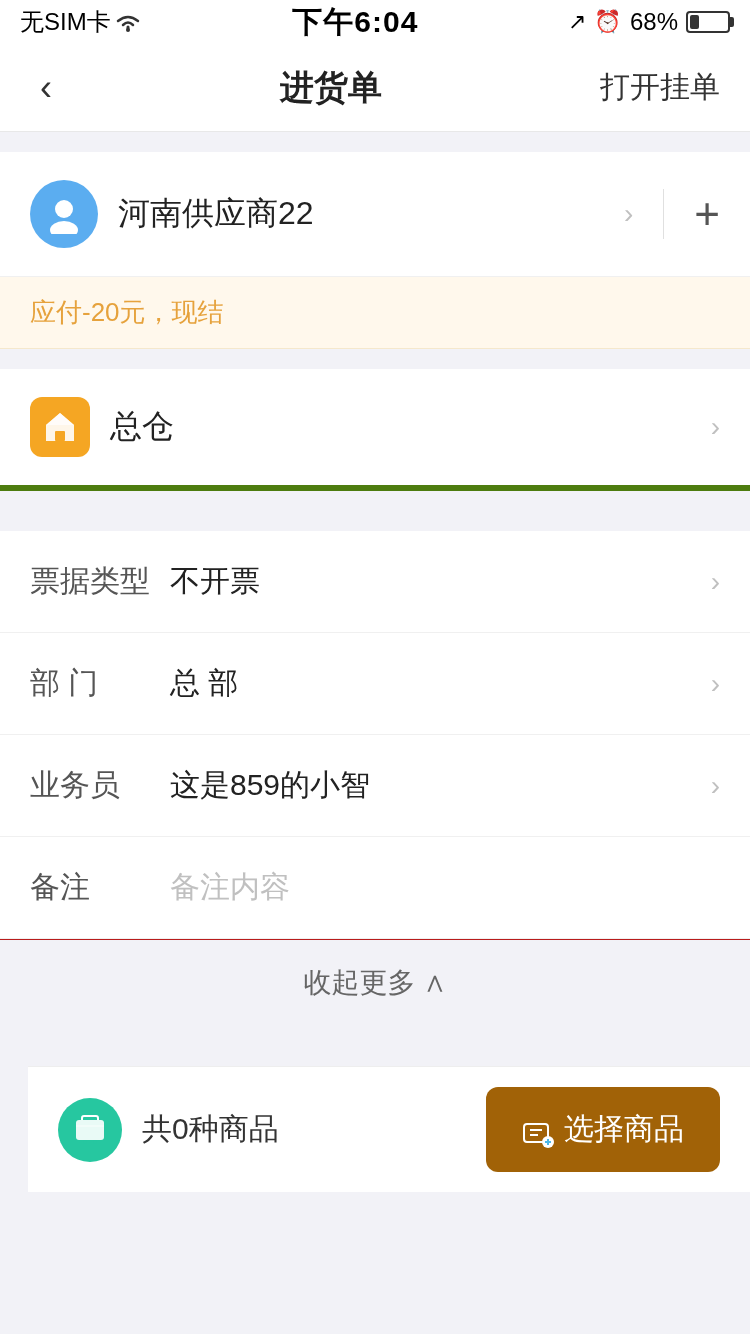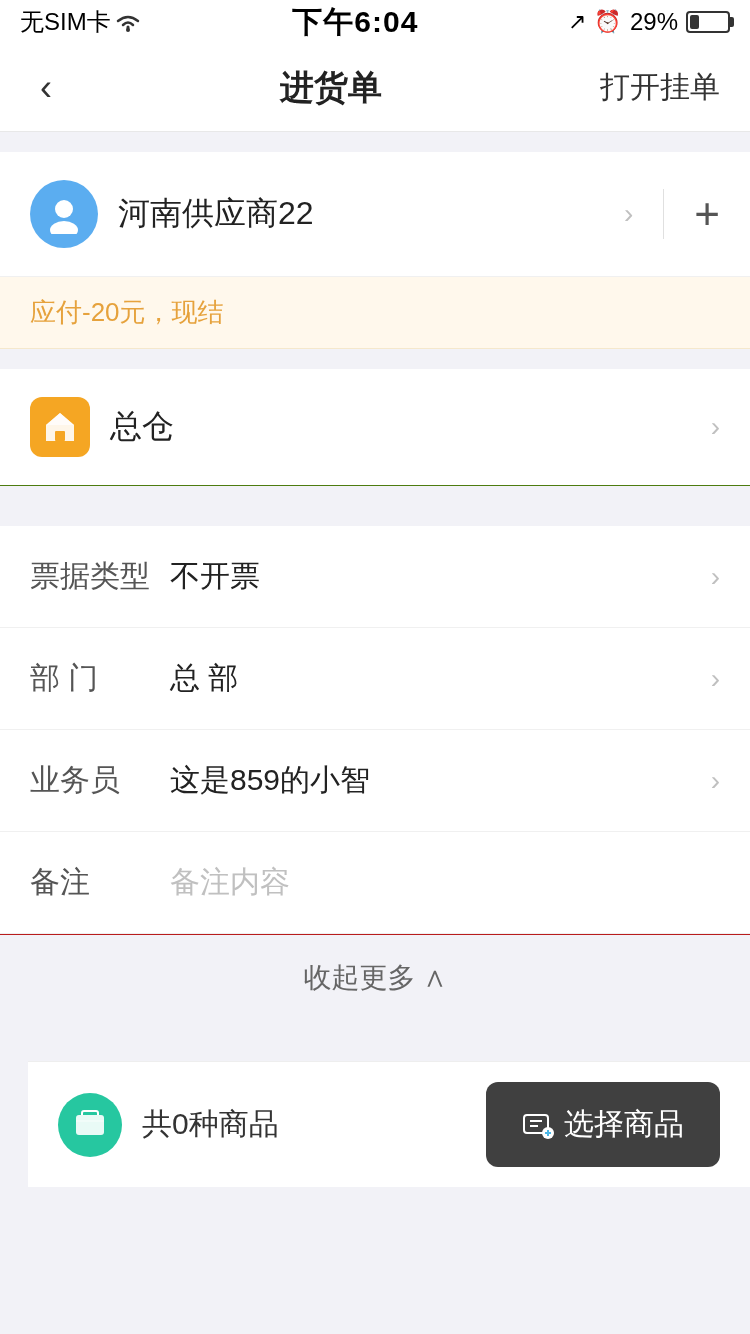--- a/index.html
+++ b/index.html
@@ -168,21 +168,21 @@
       color: #e6a23c;
       border-bottom: 1px solid #f5e8cc;
     }
 
     
     .row-item {
       display: flex;
       align-items: center;
       padding: 28px 30px;
       background: #fff;
-      border-bottom: 1px solid #4d7c0f;
+      border-bottom: 6px solid #4d7c0f;
       cursor: pointer;
     }
     .warehouse-icon {
       width: 60px;
       height: 60px;
       border-radius: 12px;
       background: #f5a623;
       display: flex;
       align-items: center;
       justify-content: center;
@@ -264,29 +264,29 @@
       width: 36px;
       height: 36px;
       fill: #fff;
     }
     .product-count {
       flex: 1;
       font-size: 30px;
       color: #333;
     }
     .select-btn {
-      background: #404040;
+      background: #a16207;
       color: #fff;
       border: none;
       border-radius: 12px;
       padding: 22px 36px;
       font-size: 30px;
       cursor: pointer;
       display: flex;
-      align-items: center;
+      align-items: flex-end;
       gap: 10px;
     }
     .select-btn svg {
       width: 32px;
       height: 32px;
       fill: #fff;
     }
   </style>
 </head>
 <body>
@@ -298,21 +298,21 @@
       <path d="M15 18 Q15 14 15 18" stroke="#333" stroke-width="3" fill="none" stroke-linecap="round"></path>
       <path d="M10 14 Q15 9 20 14" stroke="#333" stroke-width="2.5" fill="none" stroke-linecap="round" stroke-linejoin="round"></path>
       <path d="M5 10 Q15 2 25 10" stroke="#333" stroke-width="2.5" fill="none" stroke-linecap="round" stroke-linejoin="round"></path>
       <circle cx="15" cy="19" r="2" fill="#333"></circle>
     </svg>
   </div>
   <div class="status-center">下午6:04</div>
   <div class="status-right">
     <span style="font-size:22px;">↗</span>
     <span style="font-size:22px;">⏰</span>
-    <span>29%</span>
+    <span>68%</span>
     <div class="battery-icon">
       <div class="battery-fill"></div>
     </div>
   </div>
 </div>
 
 <div class="nav-bar">
   <span class="nav-back">‹</span>
   <span class="nav-title">进货单</span>
   <span class="nav-action">打开挂单</span>

